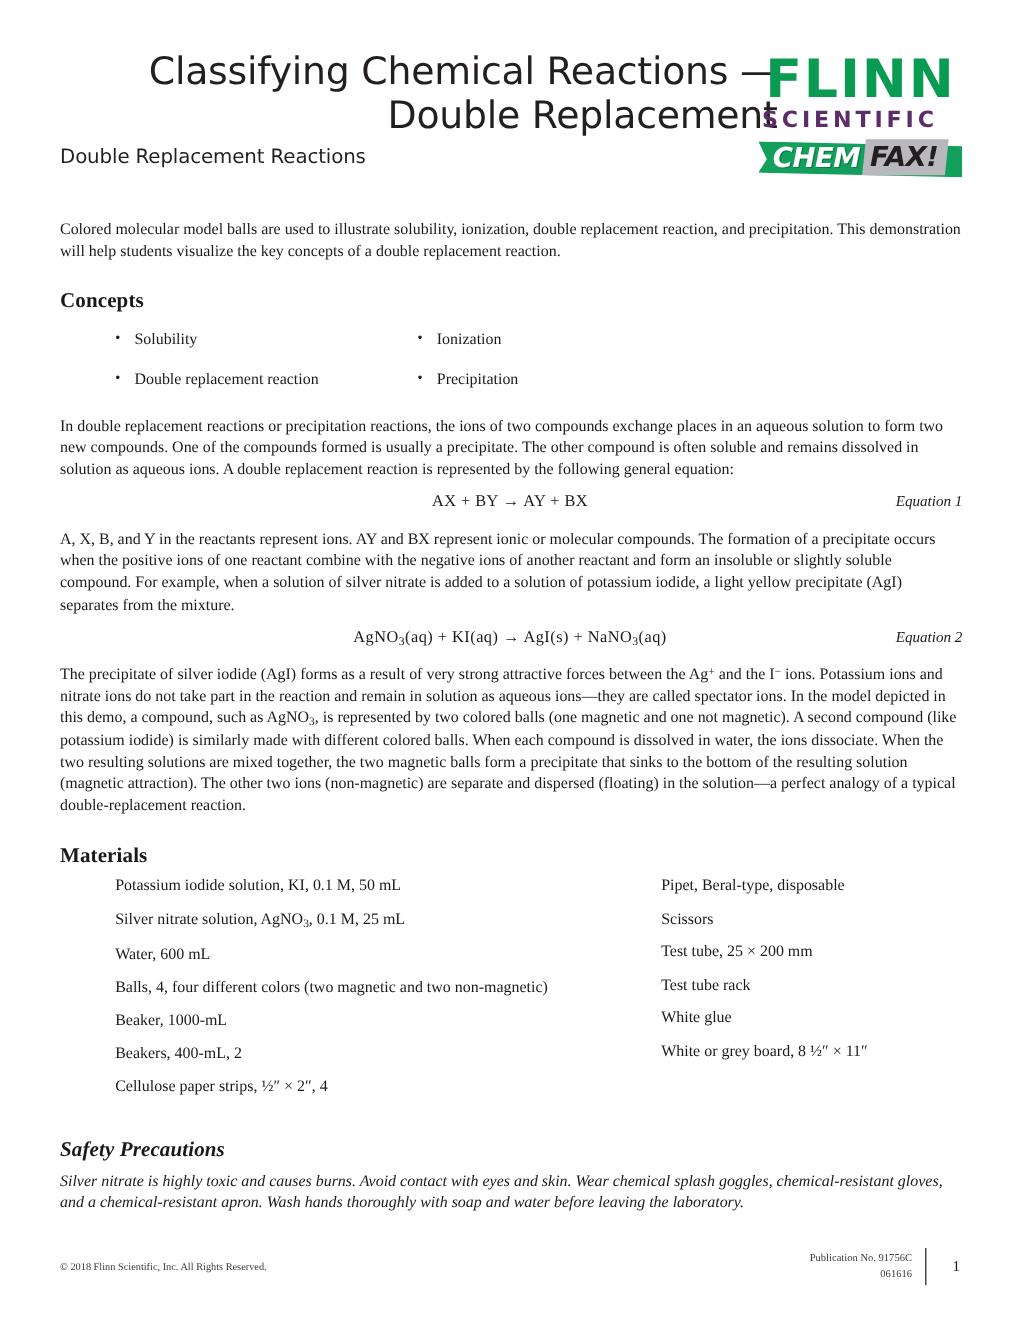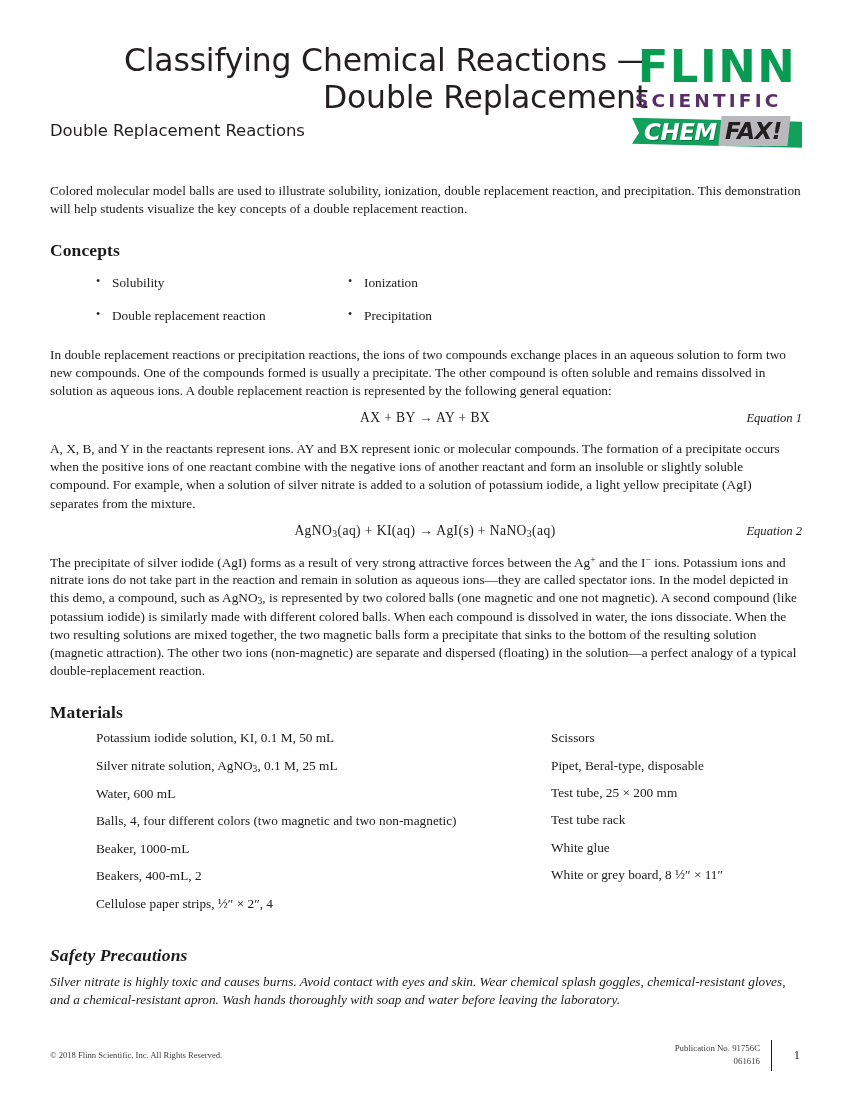--- a/index.html
+++ b/index.html
@@ -324,22 +324,22 @@
         <div class="materials-col">
           <div class="material-item">Potassium iodide solution, KI, 0.1 M, 50 mL</div>
           <div class="material-item">Silver nitrate solution, AgNO<sub>3</sub>, 0.1 M, 25 mL</div>
           <div class="material-item">Water, 600 mL</div>
           <div class="material-item">Balls, 4, four different colors (two magnetic and two non-magnetic)</div>
           <div class="material-item">Beaker, 1000-mL</div>
           <div class="material-item">Beakers, 400-mL, 2</div>
           <div class="material-item">Cellulose paper strips, ½″ × 2″, 4</div>
         </div>
         <div class="materials-col">
+          <div class="material-item">Pipet, Beral-type, disposable</div>
           <div class="material-item">Scissors</div>
-          <div class="material-item">Pipet, Beral-type, disposable</div>
           <div class="material-item">Test tube, 25 × 200 mm</div>
           <div class="material-item">Test tube rack</div>
           <div class="material-item">White glue</div>
           <div class="material-item">White or grey board, 8 ½″ × 11″</div>
         </div>
       </div>
     </div>
 
     <div class="section">
       <h2 class="section-heading italic">Safety Precautions</h2>

